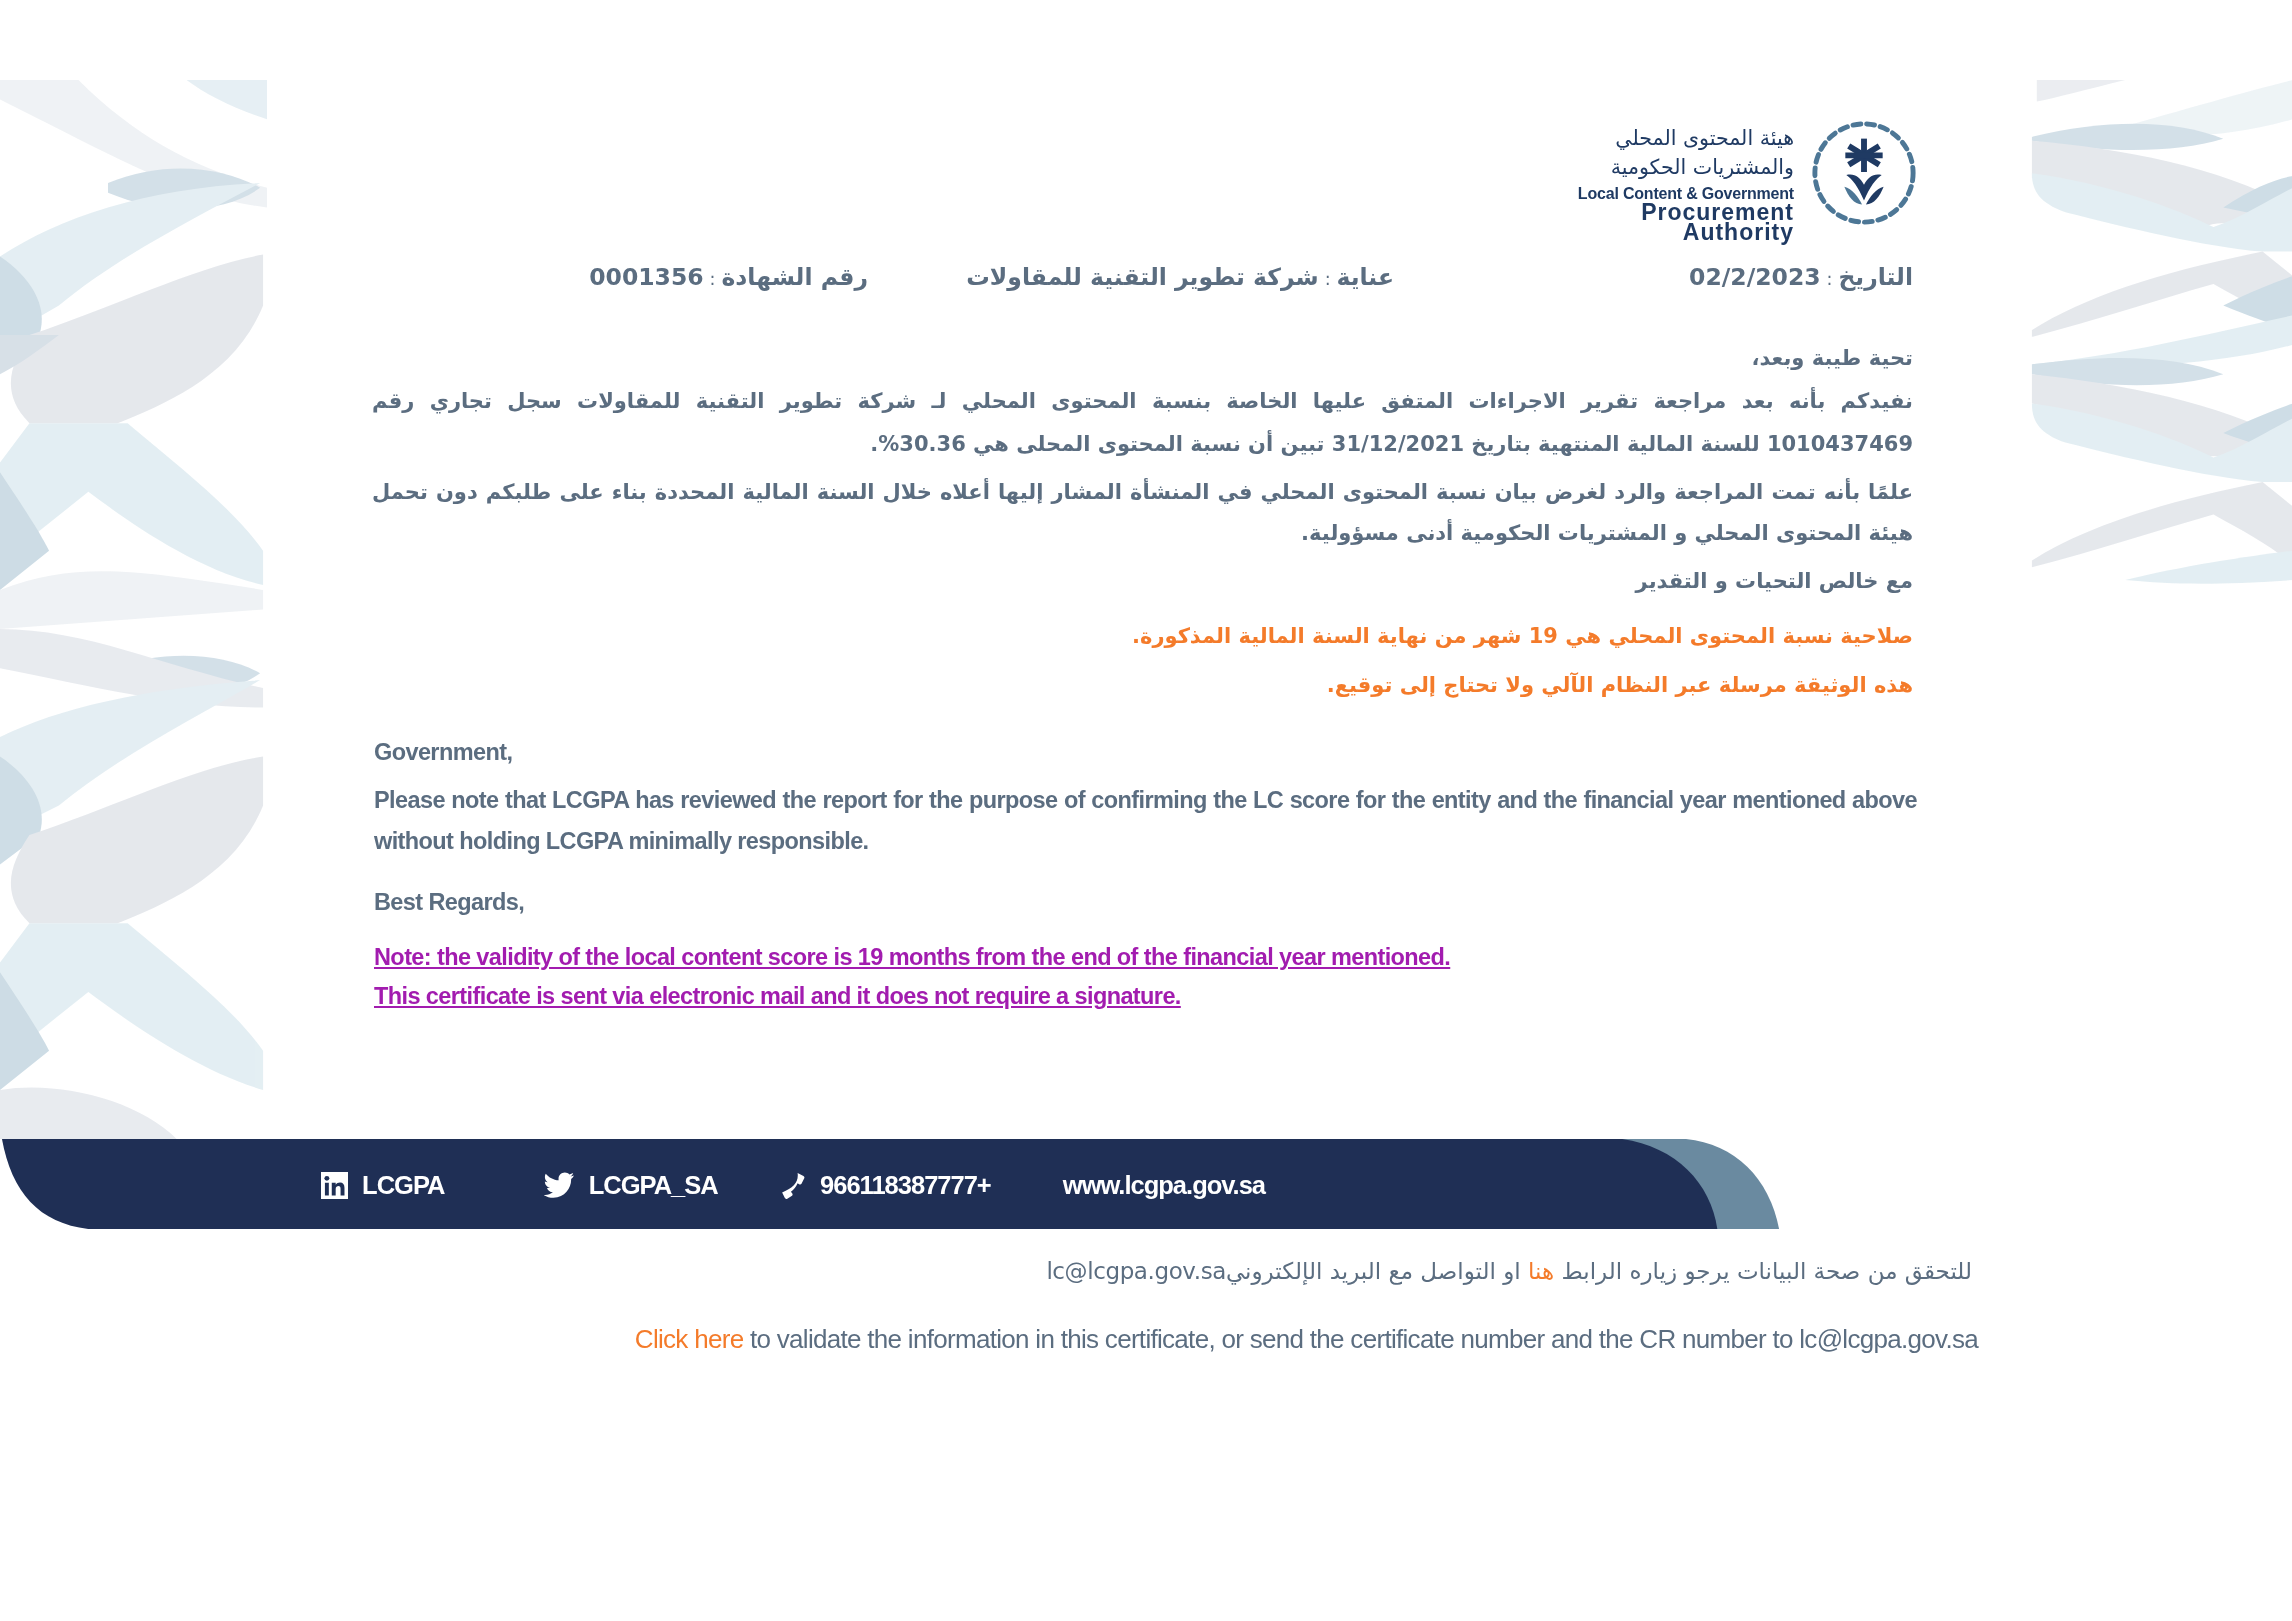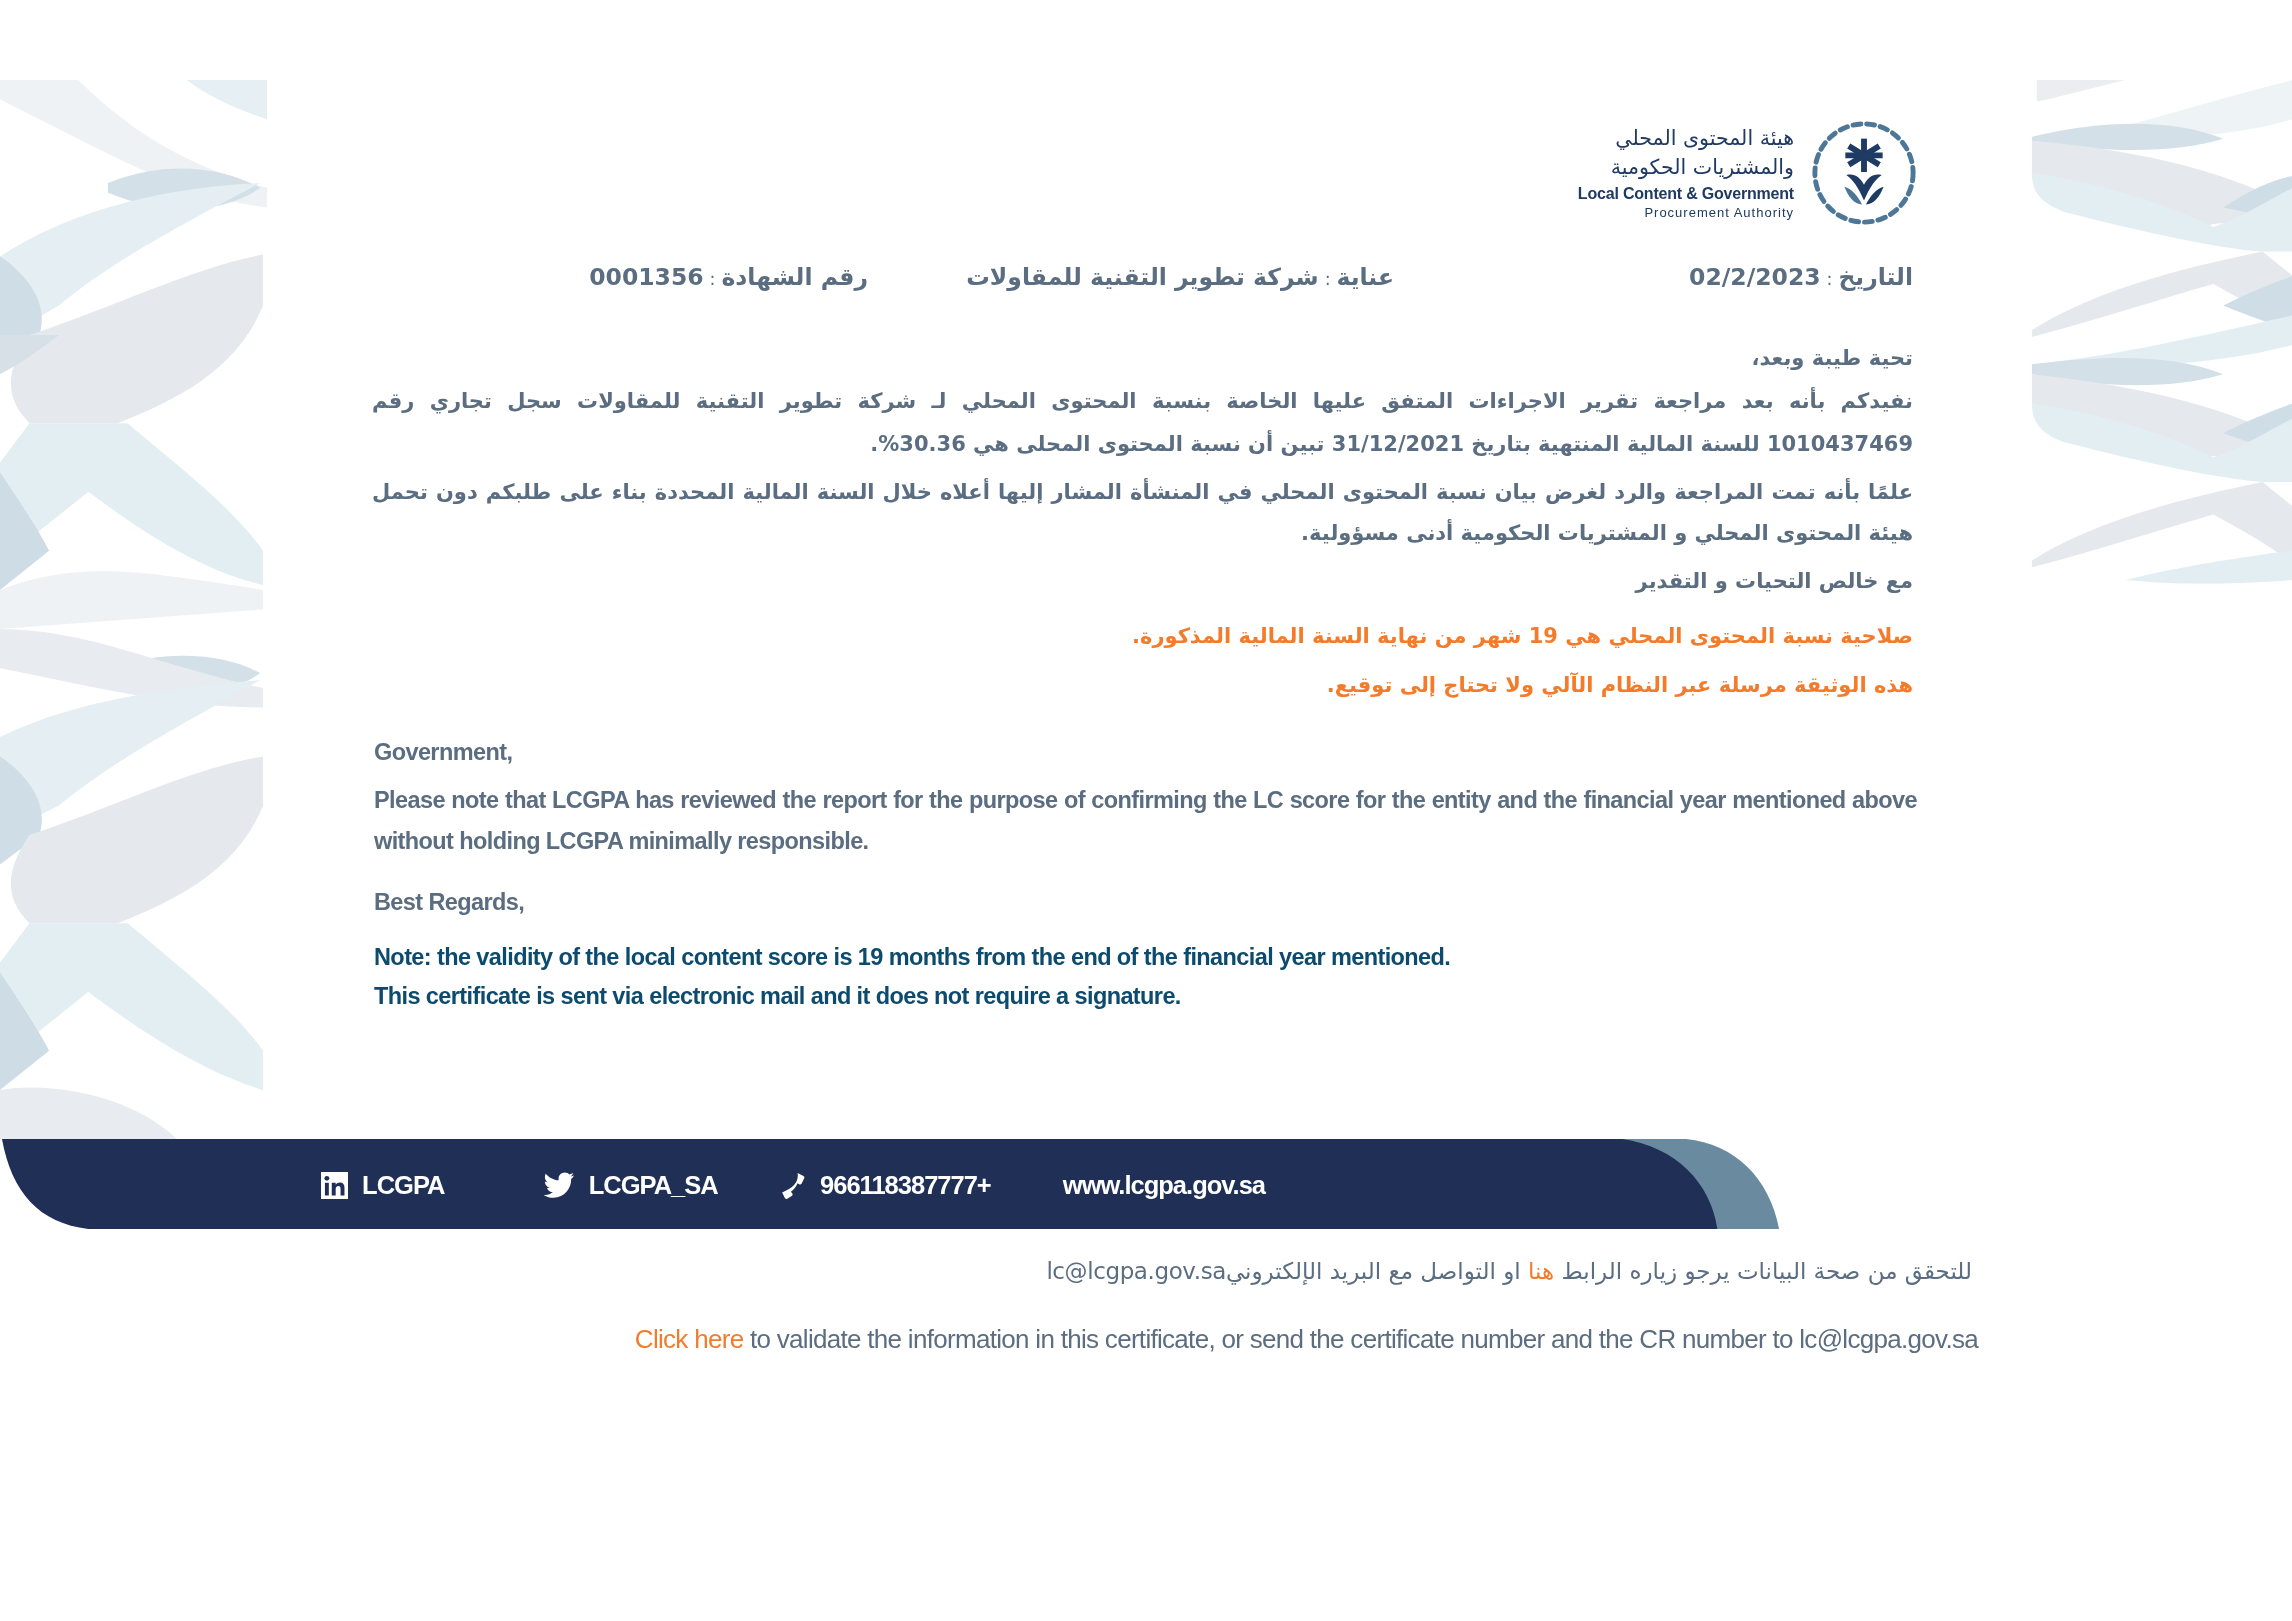--- a/index.html
+++ b/index.html
@@ -10,21 +10,21 @@
     .deco { position: absolute; top: 80px; height: 1059px; overflow: hidden; }
     .deco-left { left: 0; width: 267px; }
     .deco-right { left: 2027px; width: 266px; }
     .deco svg { width: 100%; height: 100%; display: block; }
 
     
     .logo { position: absolute; left: 1547px; top: 118px; width: 372px; height: 118px; }
     .logo-text { position: absolute; right: 125px; top: 5.9px; text-align: right; color: #1f3a63; }
     .logo-ar { font-family: "DejaVu Sans", sans-serif; font-size: 20.6px; line-height: 29px; direction: rtl; color: #1f3a63; }
     .logo-en1 { font-size: 16px; font-weight: bold; line-height: 19.6px; color: #1f3a63; margin-top: 2px; letter-spacing: -0.2px; }
-    .logo-en2 { font-size: 13px; font-weight: normal; line-height: 19.6px; color: #1f3a63; letter-spacing: 1px; }
+    .logo-en2 { font-size: 23px; font-weight: bold; line-height: 19.6px; color: #1f3a63; letter-spacing: 1px; }
     .logo-emblem { position: absolute; right: 0; top: 0; width: 110px; height: 110px; }
 
     
     .header-row { position: absolute; top: 263px; left: 372px; width: 1541px; height: 43px; direction: rtl; color: #5b6d80; font-family: "DejaVu Sans", sans-serif; font-size: 23.5px; font-weight: bold; }
     .hdr-item { position: absolute; top: 0; white-space: nowrap; }
     .hdr-date { right: 0; }
     .hdr-attn { right: 519px; }
     .hdr-cert { right: 1045px; }
     .hdr-label { color: #5b6d80; }
     .hdr-sep { margin: 0 5.9px; font-weight: normal; font-size: 17.6px; }
@@ -38,21 +38,21 @@
     .ar-regards { line-height: 35px; margin-bottom: 13.7px !important; }
     .ar-note { color: #f47b2a; line-height: 49px; }
 
     
     .en-body { position: absolute; left: 374px; top: 733px; width: 1543px; color: #5b6d80; font-family: "Liberation Sans", sans-serif; font-size: 23.5px; font-weight: bold; letter-spacing: -0.6px; }
     .en-body p { margin: 0; }
     .en-greet { line-height: 39px; margin-bottom: 7.8px !important; }
     .en-para1 { line-height: 41px; text-align: justify; text-align-last: left; margin-bottom: 7.8px !important; }
     .en-para2 { line-height: 41px; text-align: justify; margin-bottom: 21.6px !important; }
     .en-regards { line-height: 39px; margin-bottom: 15.7px !important; }
-    .en-note { color: #0c4a6e; line-height: 39px; }
+    .en-note { color: #a21caf; line-height: 39px; text-decoration: underline; }
 
     
     .footer-band { position: absolute; left: 0; top: 1139px; width: 1784px; height: 90px; }
     .footer-band svg { position: absolute; left: 0; top: 0; width: 1784px; height: 90px; }
     .footer-items { position: absolute; left: 321px; top: 1164px; height: 43px; display: flex; align-items: center; color: #ffffff; font-family: "Liberation Sans", sans-serif; font-size: 25.5px; font-weight: bold; letter-spacing: -1px; }
     .f-item { display: flex; align-items: center; white-space: nowrap; }
     .f-item .ic { display: inline-flex; align-items: center; justify-content: center; margin-right: 13.7px; }
     .f-linkedin { width: 186px; }
     .f-twitter { width: 235px; margin-left: 37px; }
     .f-phone { width: 274px; margin-left: 0px; }

